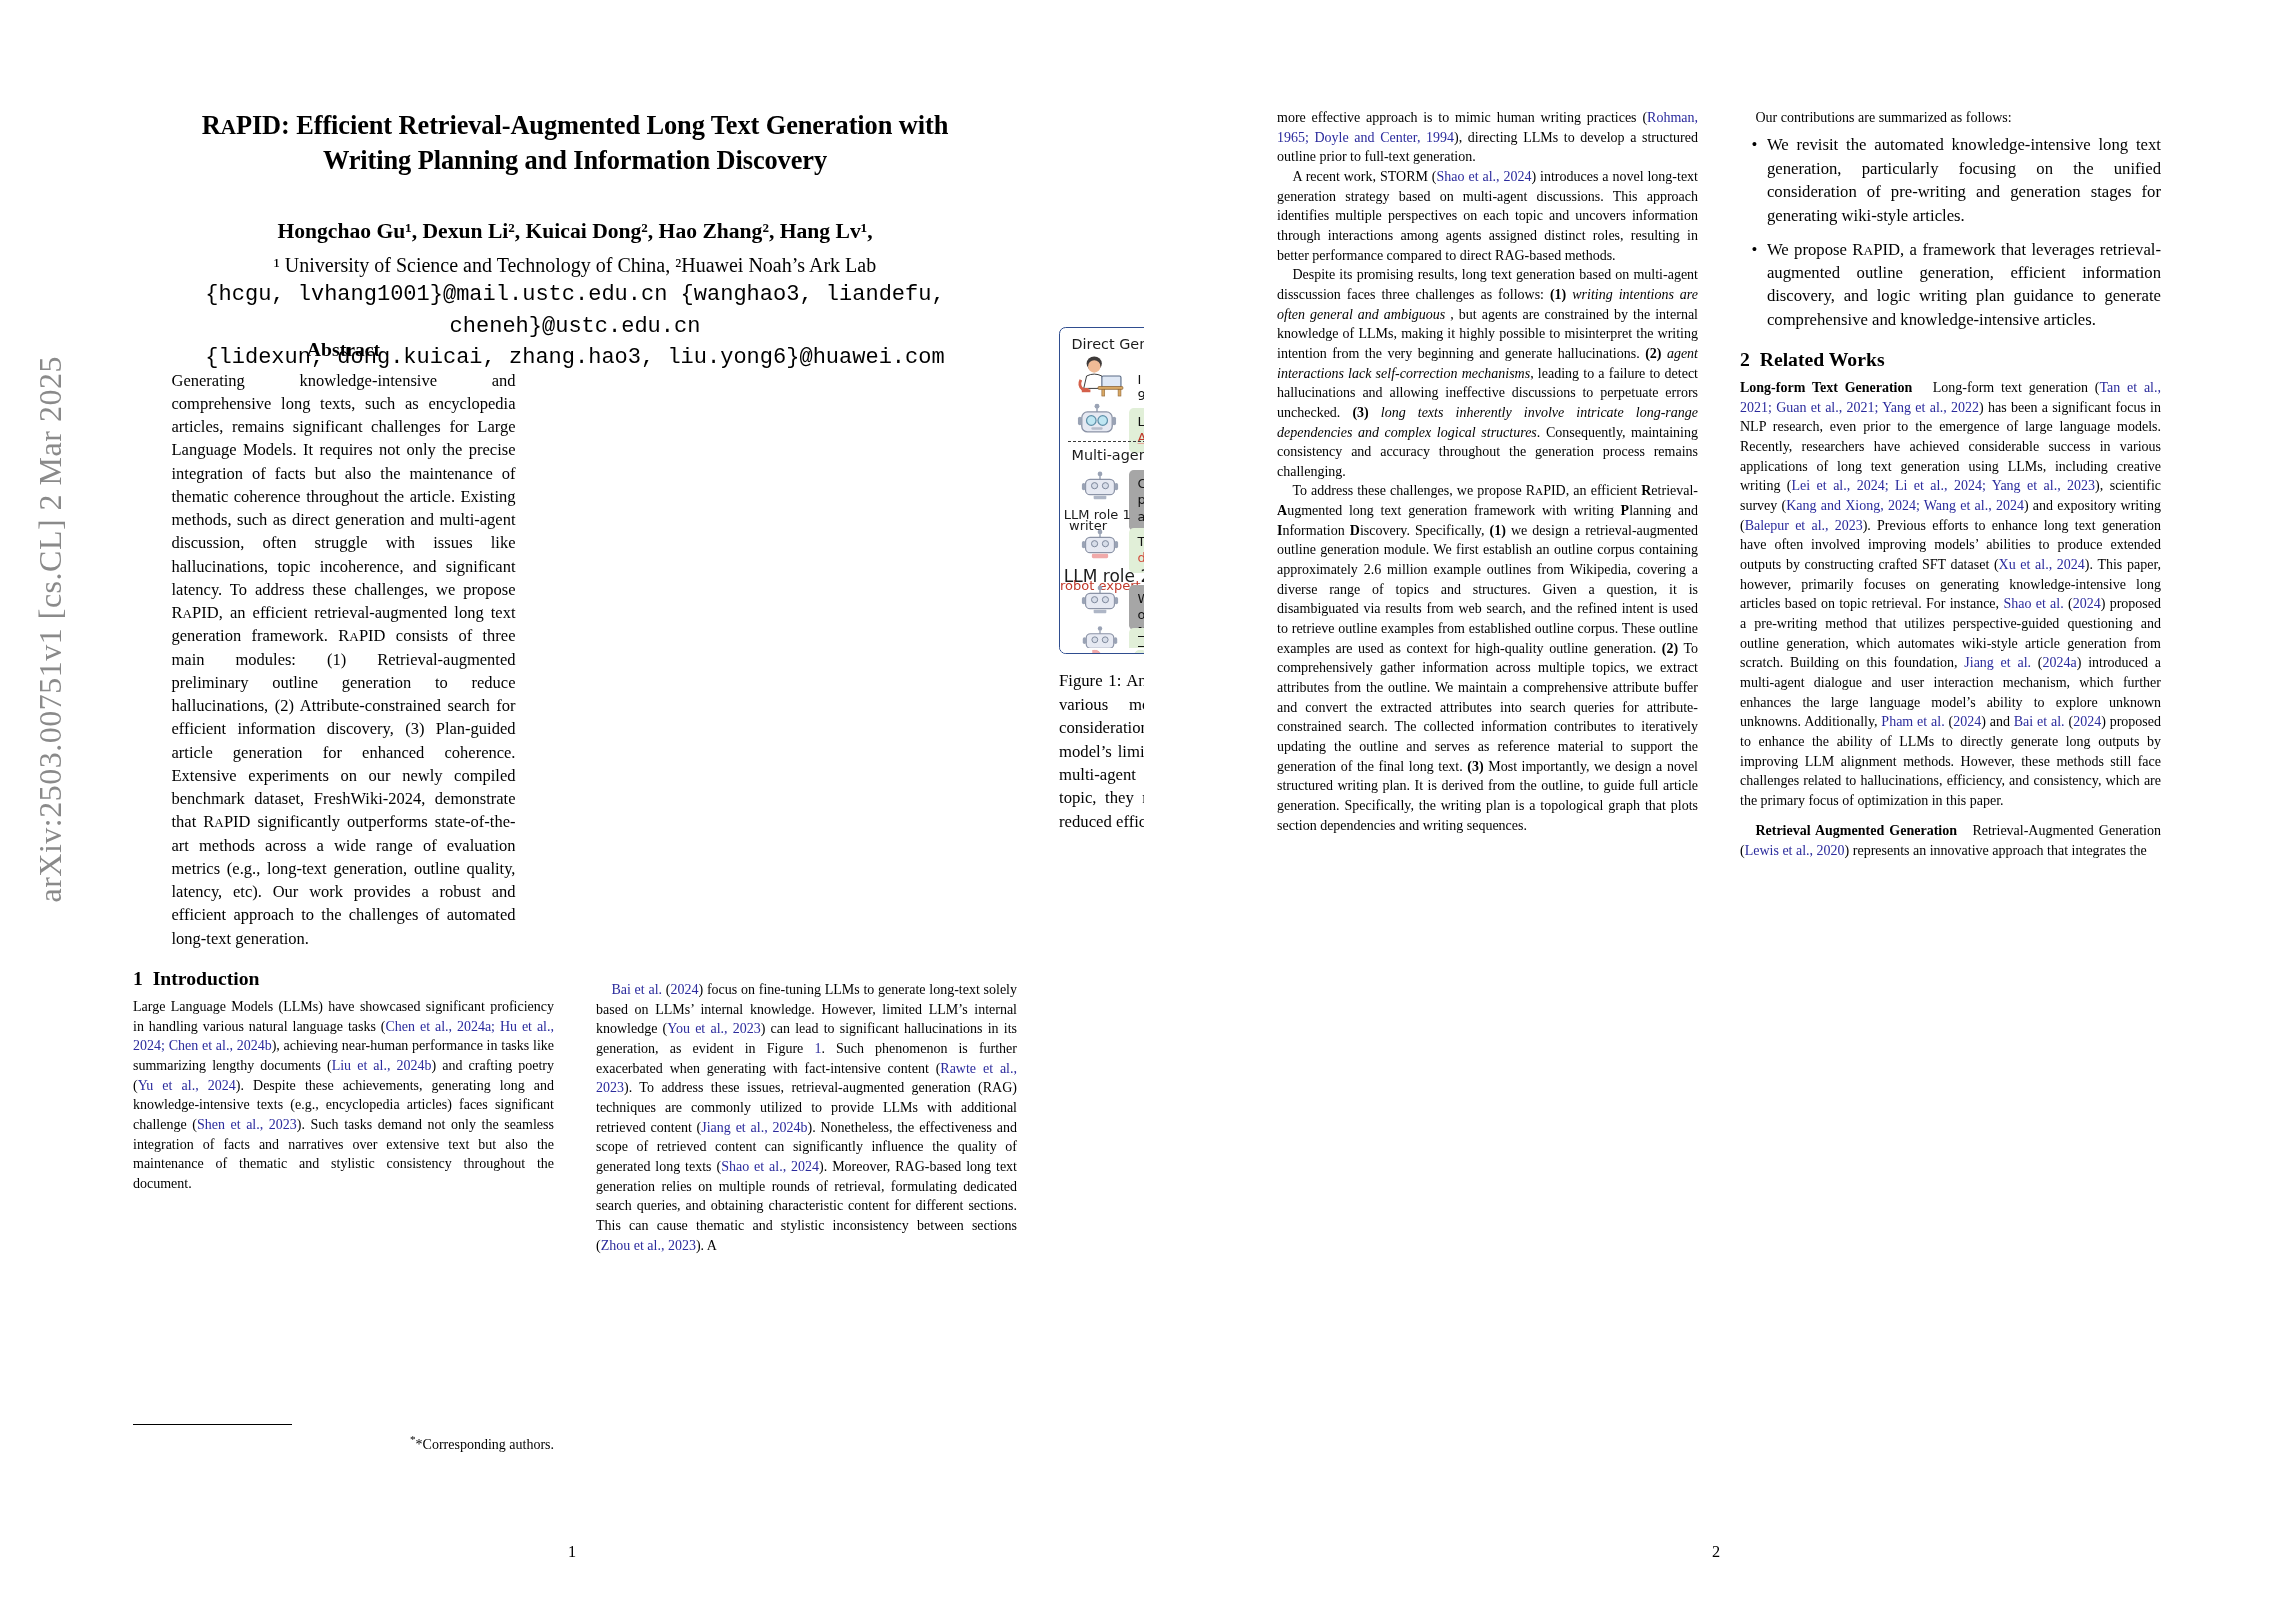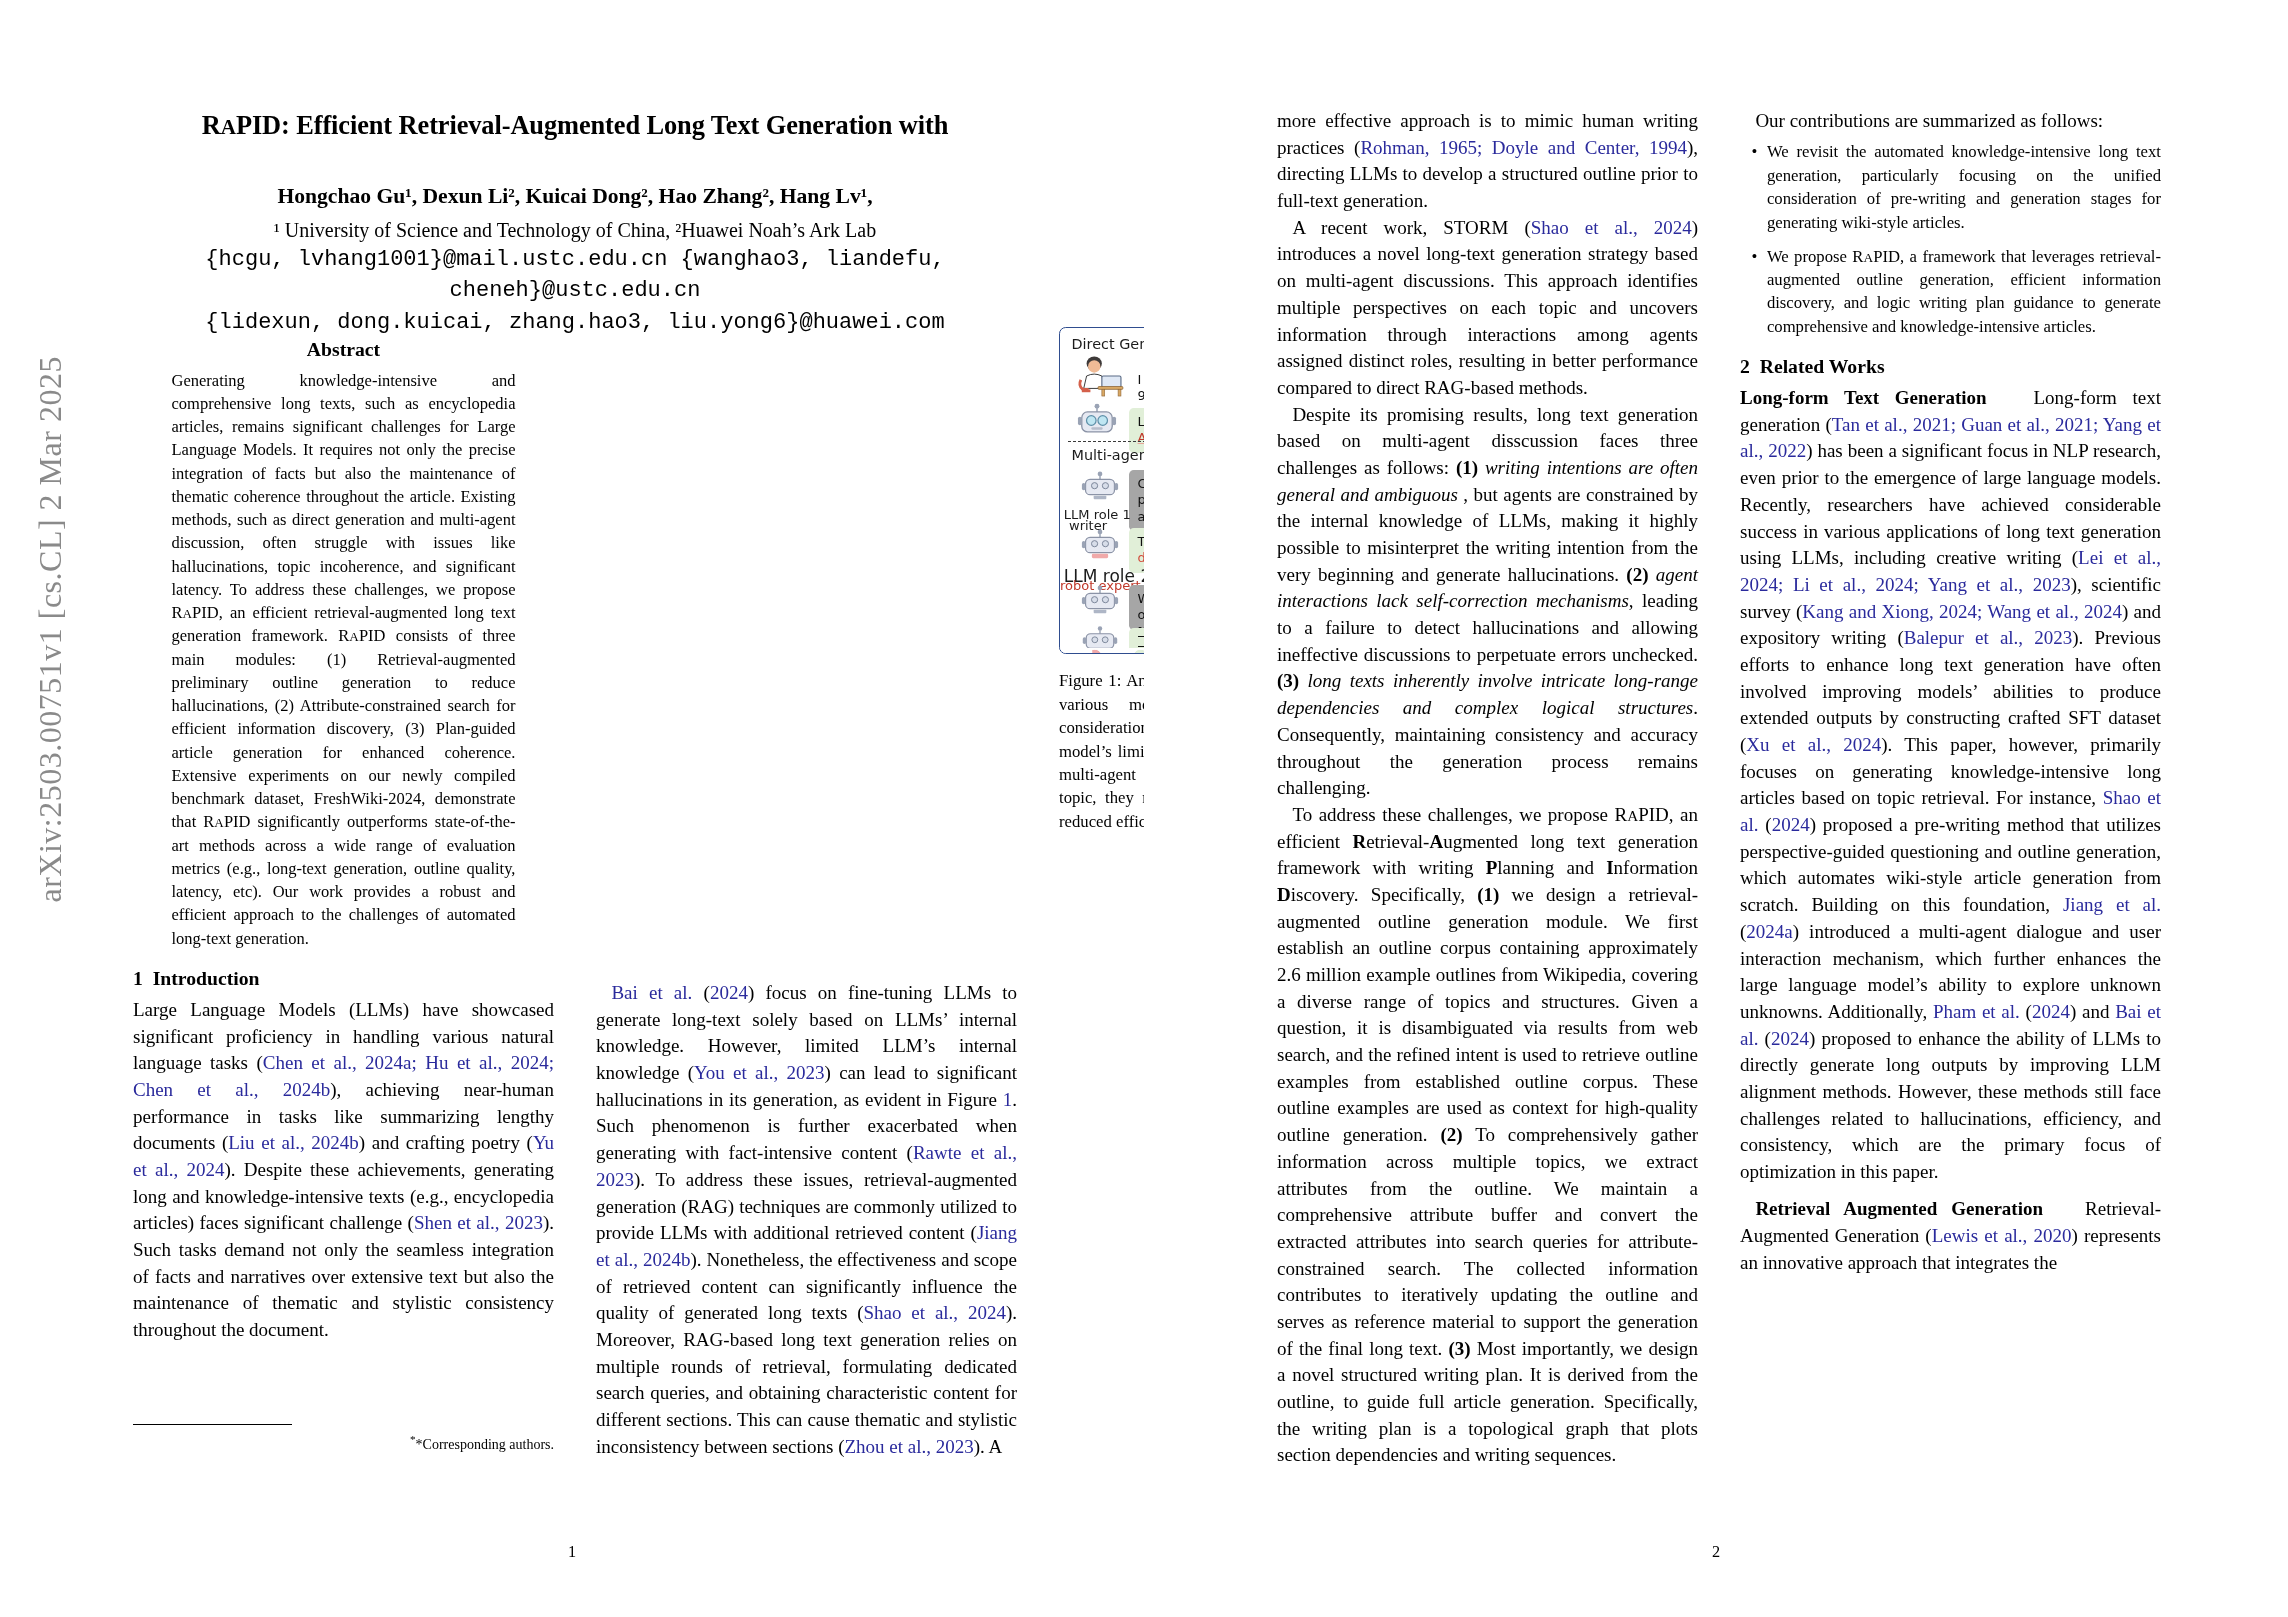--- a/index.html
+++ b/index.html
@@ -78,21 +78,21 @@
     margin: 0 0 7.7px 0;
     text-align:center;
   }
   h2.sec-head-l {
     font-size:19.7px; font-weight:bold;
     margin: 17.3px 0 6.7px 0;
     text-align:left;
   }
   p.body {
     margin: 0;
-    font-size:19px;
+    font-size:14px;
     line-height:1.405;
     text-align: justify;
     text-justify: inter-word;
     hyphens: none;
     text-indent: 0;
   }
   p.body + p.body { text-indent: 15.4px; }
   .it { font-style: italic; }
   .bf { font-weight: bold; }
 
@@ -163,20 +163,21 @@
 
 <div id="spread">
 
   <div class="page">
 
     <div id="arxiv-stamp">arXiv:2503.00751v1  [cs.CL]  2 Mar 2025</div>
 
     <div id="p1-content">
       <div id="title">
         <span><span>R</span><span class="sc">A</span><span>PID: Efficient Retrieval-Augmented Long Text Generation with</span></span><br>
+        <span>Writing Planning and Information Discovery</span>
       </div>
 
       <div id="authors">
         <div>Hongchao Gu¹, Dexun Li², Kuicai Dong², Hao Zhang², Hang Lv¹,</div>
       </div>
       <div id="affil">¹ University of Science and Technology of China, ²Huawei Noah’s Ark Lab</div>
       <div class="mono-emails">{hcgu, lvhang1001}@mail.ustc.edu.cn {wanghao3, liandefu, cheneh}@ustc.edu.cn</div>
       <div class="mono-emails">{lidexun, dong.kuicai, zhang.hao3, liu.yong6}@huawei.com</div>
     </div>
 

